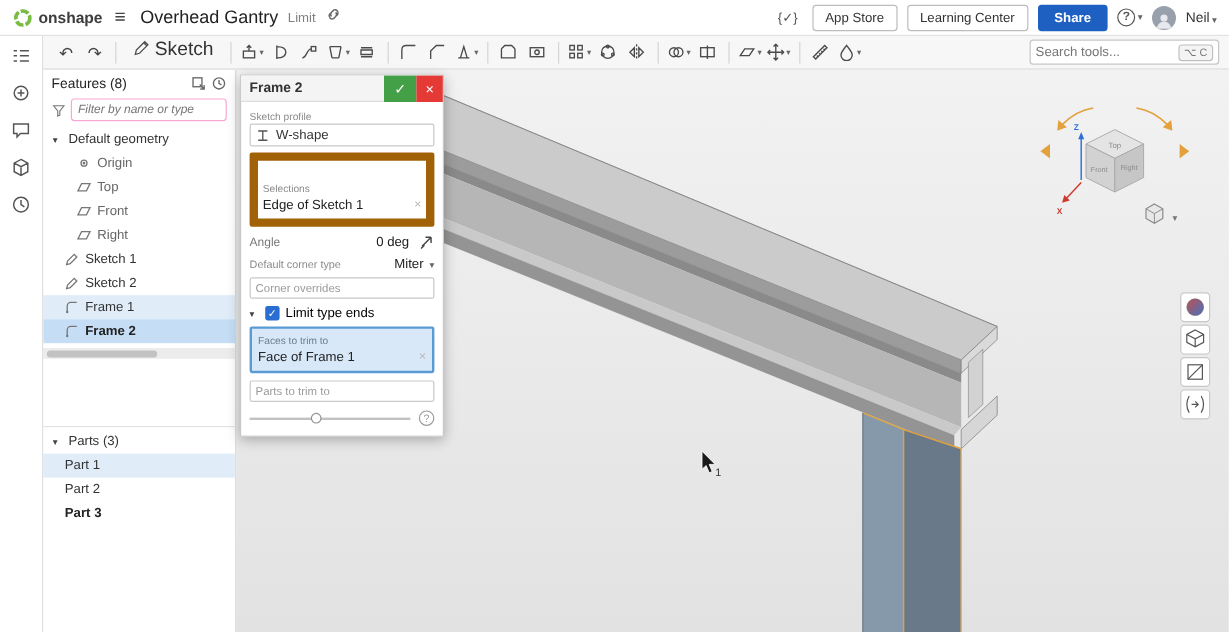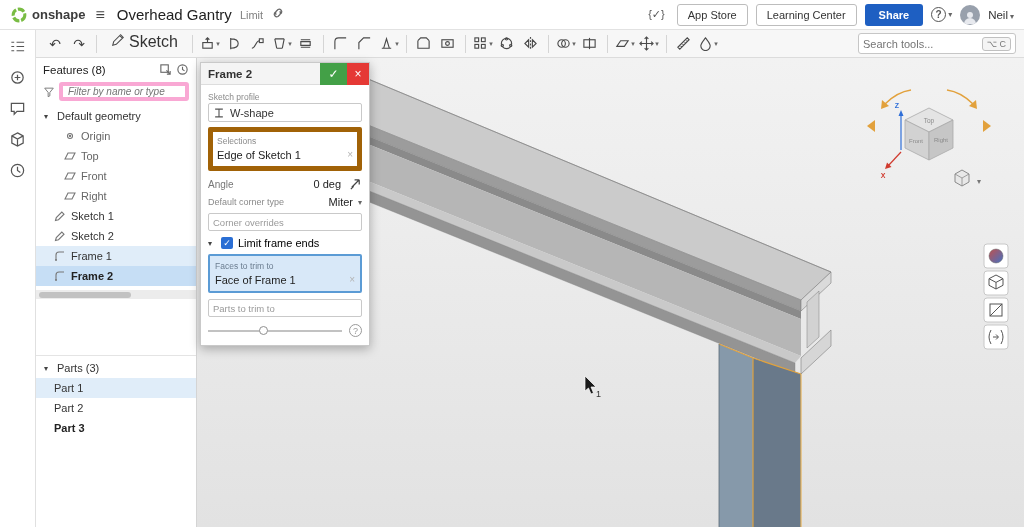--- a/index.html
+++ b/index.html
@@ -62,21 +62,21 @@
   
   .fpanel{position:absolute;top:58px;left:36px;bottom:0;width:161px;background:#fff;
     border-right:1px solid #d4d4d4;z-index:20;font-size:11px;color:#333}
   .fhead{height:24px;display:flex;align-items:center;gap:4px;padding:0 7px}
   .fhead .title{font-size:11.5px;color:#222}
   .fhead .sp{flex:1}
   .fhead button{background:none;border:none;cursor:pointer;height:14px}
   .fhead svg{width:13px;height:13px;stroke:#666;fill:none;stroke-width:1.2}
   .frow-filter{display:flex;align-items:center;gap:4px;padding:0 7px 5px}
   .frow-filter svg{width:12px;height:12px;stroke:#777;fill:none;stroke-width:1.1;flex:none}
-  .frow-filter input{flex:1;min-width:0;height:19px;border:4px solid #f9a8d4;border-radius:3px;
+  .frow-filter input{flex:1;min-width:0;height:19px;border:1px solid #f9a8d4;border-radius:3px;
     font-size:10px;font-style:italic;color:#999;padding:0 5px;outline:none}
   .trow{height:20px;display:flex;align-items:center;gap:5px;padding-left:8px;cursor:pointer}
   .trow.child{padding-left:28px;color:#666}
   .trow.item{padding-left:18px}
   .trow .ticn{width:12px;height:12px;flex:none;display:flex}
   .trow .ticn svg{width:12px;height:12px;stroke:#777;fill:none;stroke-width:1.1}
   .tcaret2{font-size:8px;color:#444;width:8px;flex:none}
   .sel-strong{background:var(--selection-row)}
   .sel-light{background:var(--selection-row-light)}
   .bold{font-weight:bold;color:#222}
@@ -93,21 +93,21 @@
   .btn-ok{width:27px;height:22px;background:var(--confirm-green);color:#fff;border:none;
     font-size:12px;cursor:pointer}
   .btn-cancel{width:22px;height:22px;background:var(--cancel-red);color:#fff;border:none;
     font-size:12px;cursor:pointer}
   .dbody{padding:5px 7px 8px}
   .mlabel{font-size:8.5px;color:#8a8a8a;margin:2px 0 1px}
   .dfield{border:1px solid #c9c9c9;border-radius:2px;min-height:19px;display:flex;
     align-items:center;padding:0 4px;gap:5px;color:#333;background:#fff}
   .dfield svg{width:12px;height:12px;stroke:#555;fill:none;stroke-width:1.3;flex:none}
   .xclear{margin-left:auto;color:#b5b5b5;font-size:10px;cursor:pointer;border:none;background:none}
-  .dgroup{border:5px solid #a16207;border-radius:2px;padding:2px 4px 4px;margin-bottom:5px}
+  .dgroup{border:7px solid #a16207;border-radius:2px;padding:16px 4px 4px;margin-bottom:5px}
   .gval{display:flex;align-items:center;color:#222;min-height:15px}
   .arow{display:flex;align-items:center;margin:6px 0 5px;gap:4px}
   .arow .albl{color:#777;font-size:10px;flex:1}
   .arow .aval{color:#222;margin-right:4px}
   .fliparrow{background:none;border:none;cursor:pointer;height:14px}
   .fliparrow svg{width:13px;height:13px;stroke:#444;fill:none;stroke-width:1.3}
   .crow{display:flex;align-items:center;margin:2px 0 5px}
   .crow .clbl{font-size:9px;color:#8a8a8a;flex:1}
   .crow .cval{font-size:11px;color:#222;margin-right:3px}
   .placebox{border:1px solid #c9c9c9;border-radius:2px;height:18px;display:flex;
@@ -580,21 +580,21 @@
       <span class="clbl">Default corner type</span>
       <span class="cval">Miter</span>
       <span class="caret">▾</span>
     </div>
     <div class="placebox">
       <span>Corner overrides</span>
     </div>
     <div class="limit-row">
       <span class="tcaret2">▾</span>
       <span class="checkbox">✓</span>
-      <span>Limit frame ends</span>
+      <span>Limit type ends</span>
     </div>
     <div class="hl-group">
       <div class="mlabel">Faces to trim to</div>
       <div class="gval">
         <span>Face of Frame 1</span>
         <button class="xclear">×</button>
       </div>
     </div>
     <div class="placebox">
       <span>Parts to trim to</span>

